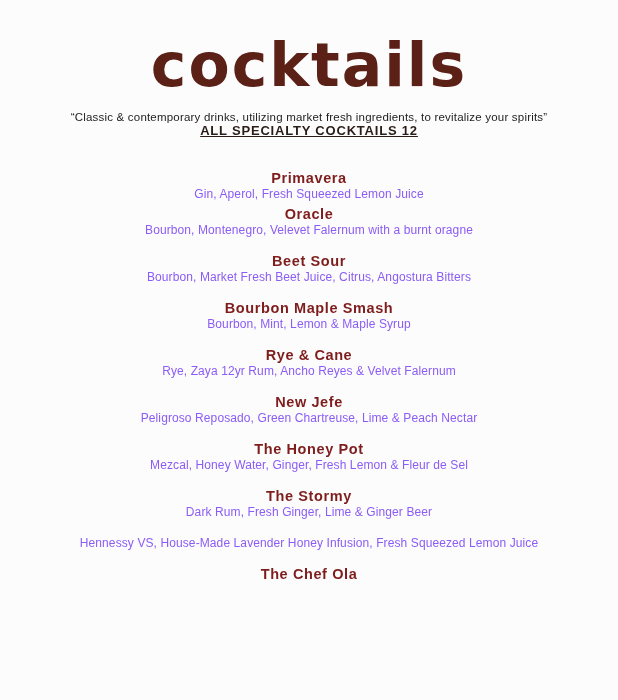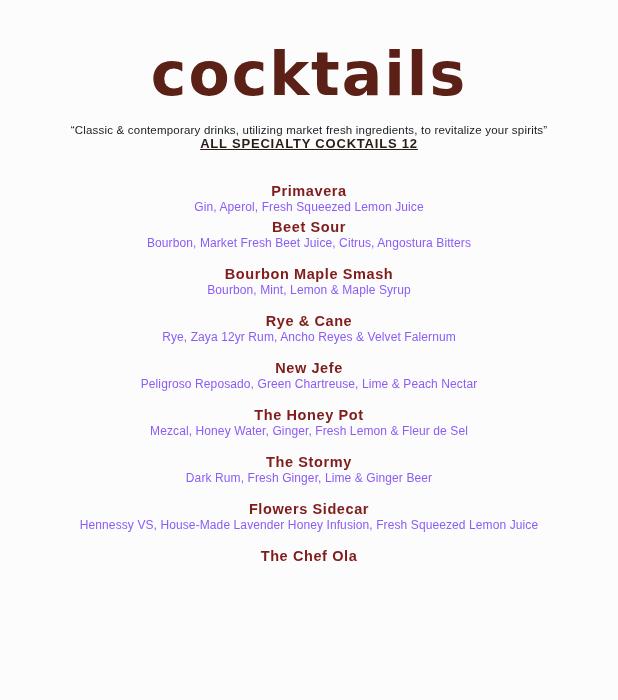--- a/index.html
+++ b/index.html
@@ -14,21 +14,21 @@
     color: #1d1d1d;
     overflow: hidden;
   }
   .menu-page {
     width: 618px;
     height: 700px;
     box-sizing: border-box;
     text-align: center;
   }
   .menu-title {
-    margin: 12px;
+    margin: 3px;
     padding-top: 24px;
     font-family: "DejaVu Sans", sans-serif;
     font-size: 60px;
     line-height: 76px;
     font-weight: bold;
     letter-spacing: 2px;
     color: #5b2016;
     text-transform: lowercase;
   }
   .menu-tagline {
@@ -80,20 +80,24 @@
 
   <div class="section-header">ALL SPECIALTY COCKTAILS 12</div>
 
   <div class="entries">
 
     <div class="entry">
       <div class="entry-name">Primavera</div>
       <div class="entry-ingredients">Gin, Aperol, Fresh Squeezed Lemon Juice</div>
     </div>
 
+    <div class="entry">
+      <div class="entry-name">Oracle</div>
+      <div class="entry-ingredients">Bourbon, Montenegro, Velevet Falernum with a burnt oragne</div>
+    </div>
 
     <div class="entry">
       <div class="entry-name">Beet Sour</div>
       <div class="entry-ingredients">Bourbon, Market Fresh Beet Juice, Citrus, Angostura Bitters</div>
     </div>
 
     <div class="entry">
       <div class="entry-name">Bourbon Maple Smash</div>
       <div class="entry-ingredients">Bourbon, Mint, Lemon &amp; Maple Syrup</div>
     </div>
@@ -112,21 +116,20 @@
       <div class="entry-name">The Honey Pot</div>
       <div class="entry-ingredients">Mezcal, Honey Water, Ginger,  Fresh Lemon &amp; Fleur de Sel</div>
     </div>
 
     <div class="entry">
       <div class="entry-name">The Stormy</div>
       <div class="entry-ingredients">Dark Rum, Fresh Ginger, Lime &amp; Ginger Beer</div>
     </div>
 
     <div class="entry">
-      <div class="entry-name">Flowers Sidecar</div>
       <div class="entry-ingredients">Hennessy VS, House-Made Lavender Honey Infusion, Fresh Squeezed Lemon Juice</div>
     </div>
 
     <div class="entry">
       <div class="entry-name">The Chef Ola</div>
     </div>
 
   </div>
 </div>
 

